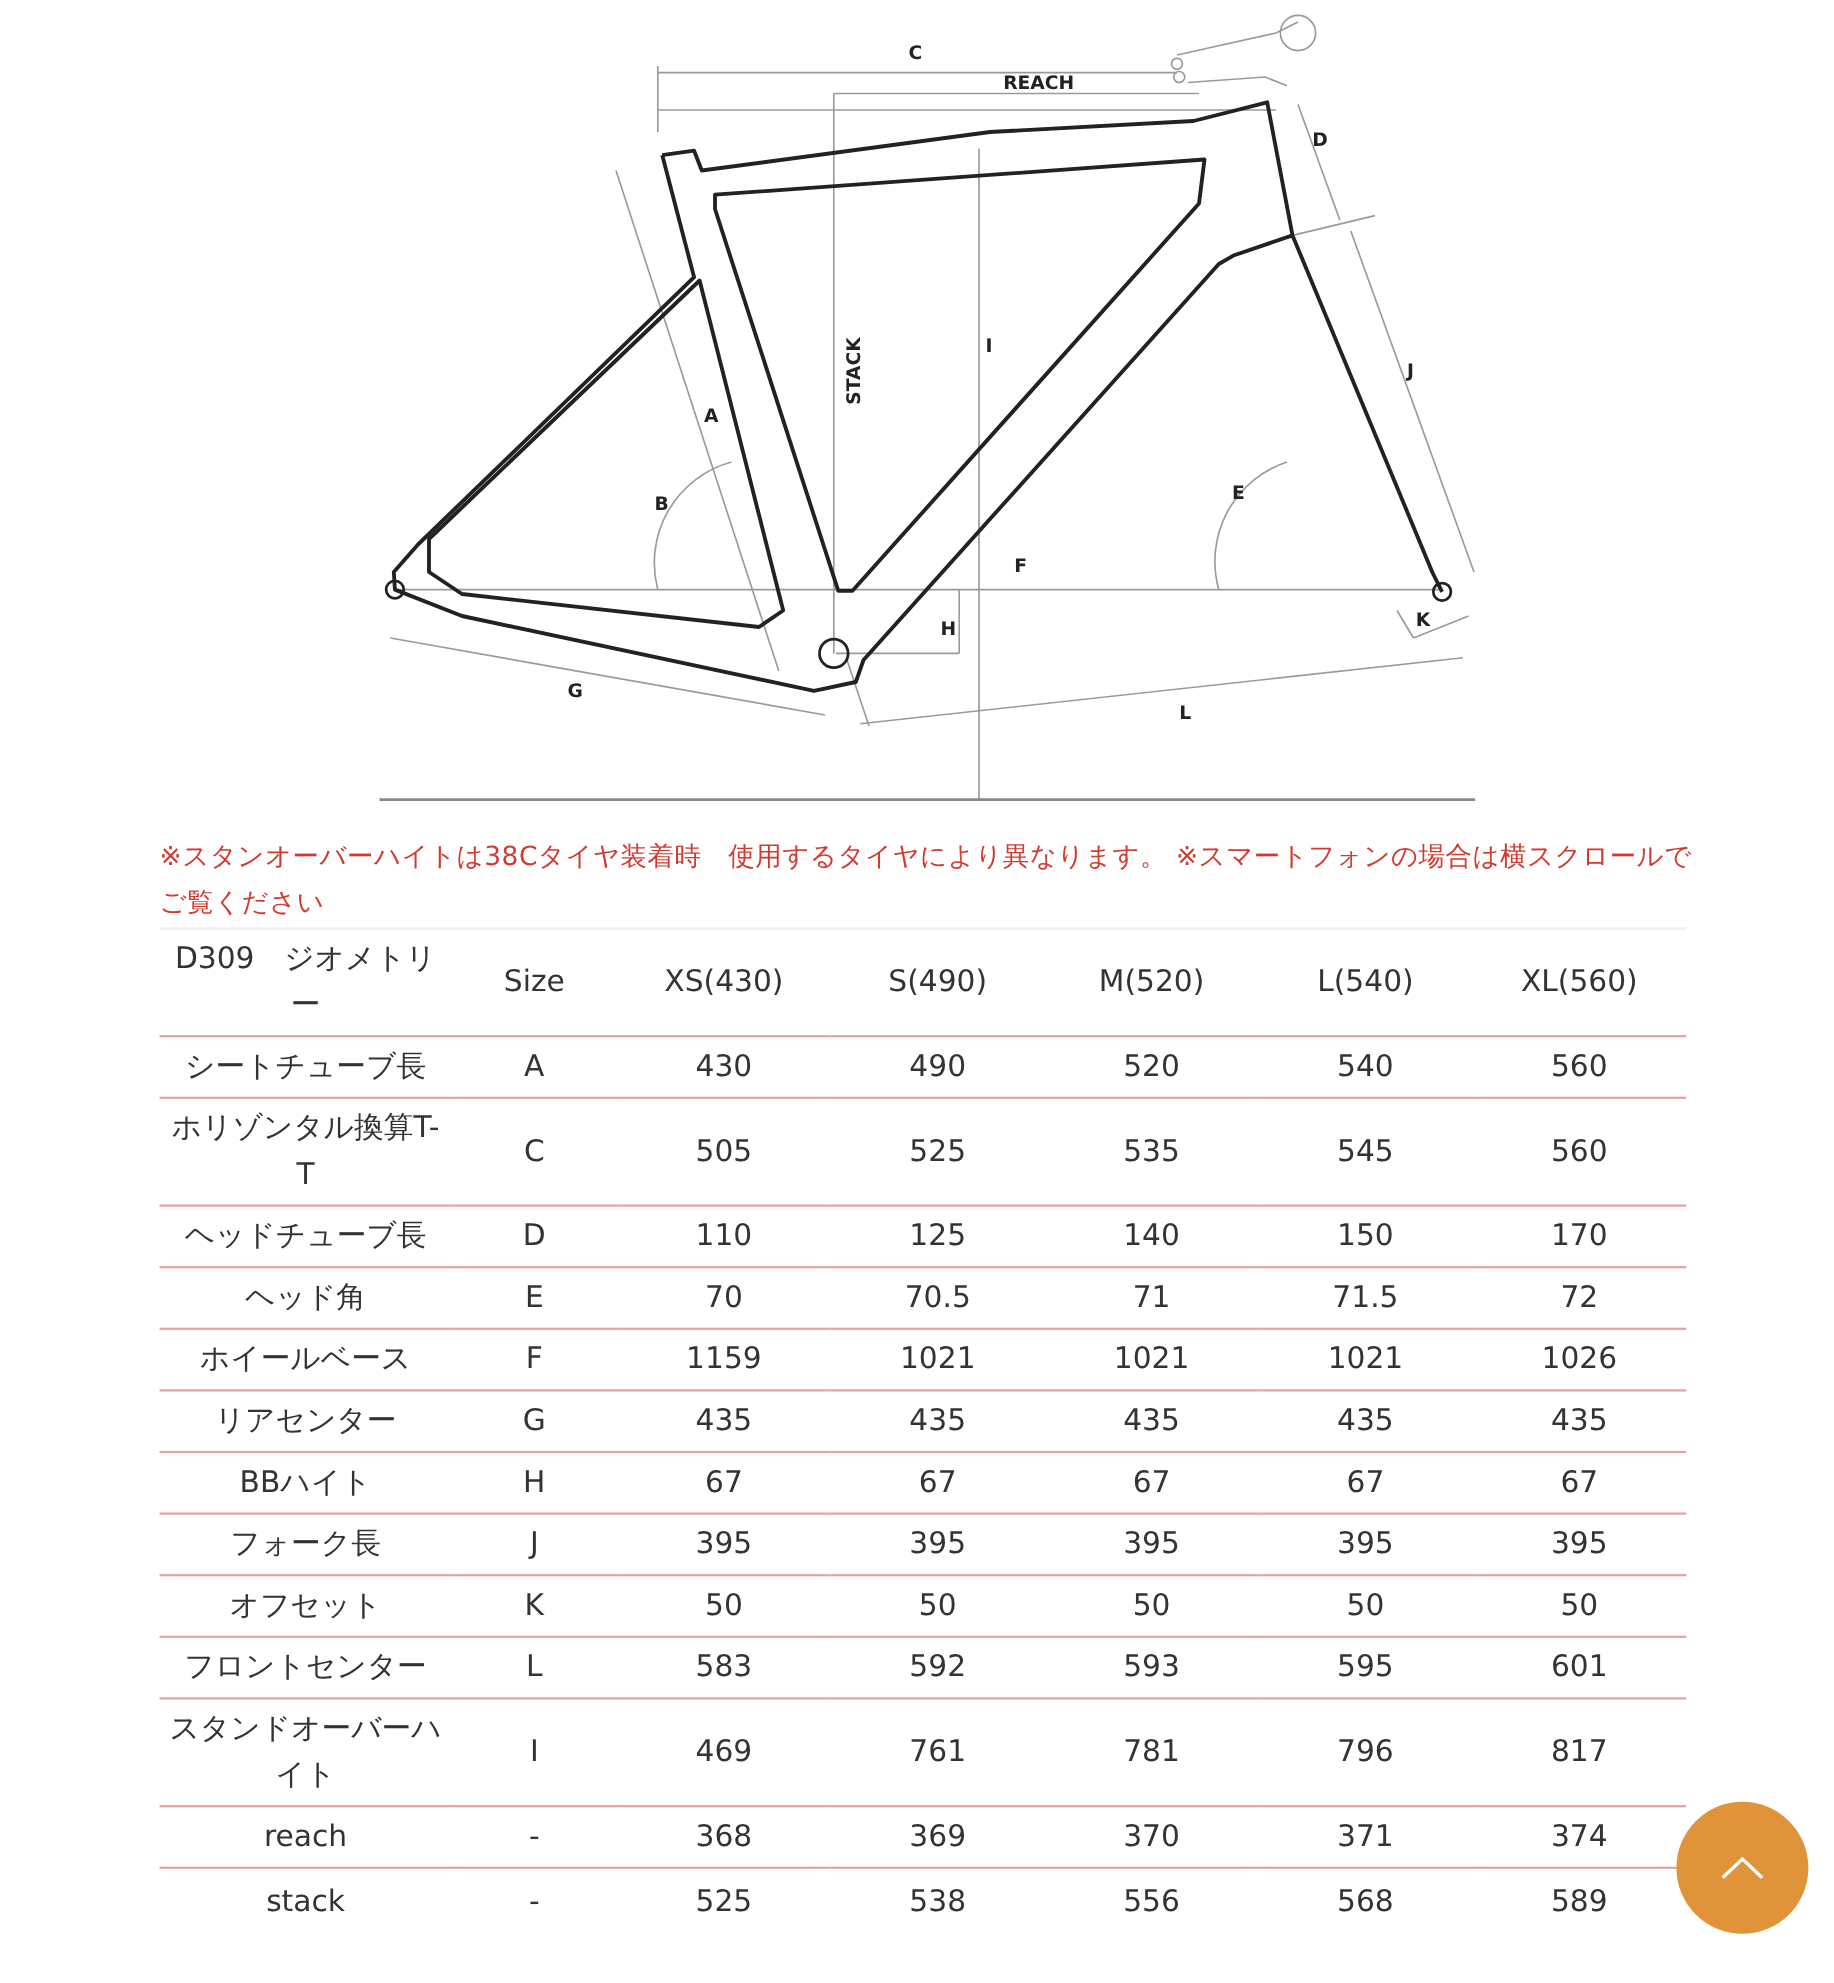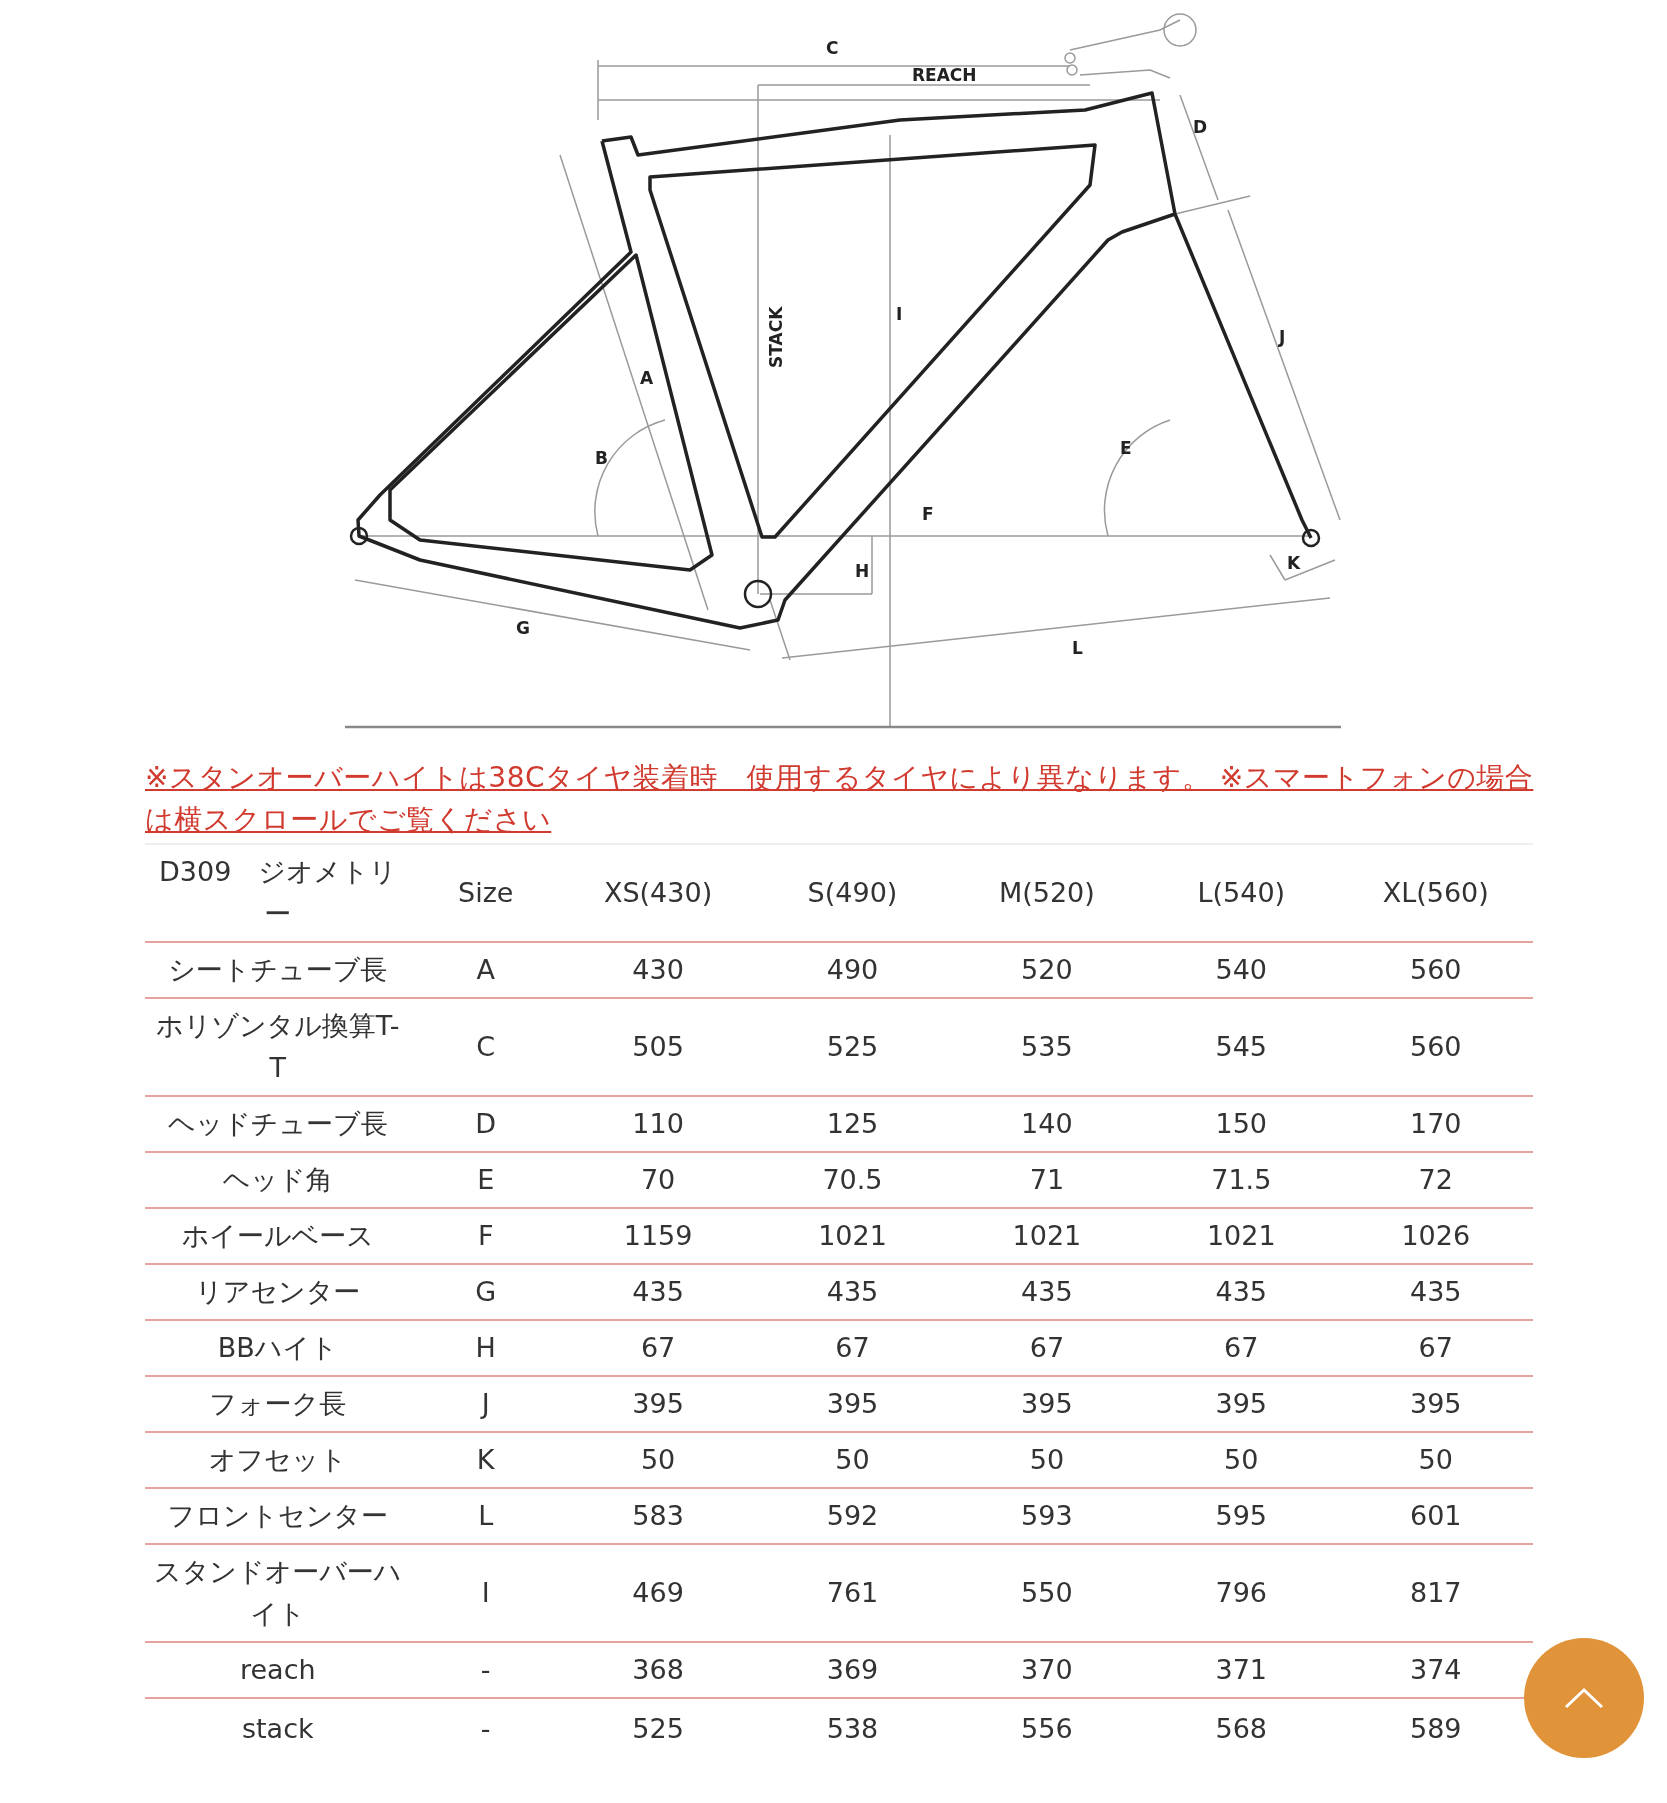--- a/index.html
+++ b/index.html
@@ -1,20 +1,20 @@
 <!DOCTYPE html>
 <html><head>
 <meta charset="utf-8">
 <style>
   html, body { margin: 0; padding: 0; background: #ffffff; }
   body { width: 1667px; height: 1803px; position: relative; overflow: hidden;
          font-family: "DejaVu Sans", "Liberation Sans", sans-serif; color: #333333; }
   #diagram { position: absolute; left: 0; top: 0; width: 1667px; height: 760px; }
   .note { position: absolute; left: 145px; top: 757px; width: 1400px;
-          font-size: 28px; line-height: 42px; color: #d13a2f; letter-spacing: 0.5px; text-decoration: underline; }
+          font-size: 24px; line-height: 42px; color: #d13a2f; letter-spacing: 0.5px; }
   .geo-table { position: absolute; left: 145px; top: 843px; width: 1388px;
                border-collapse: collapse; table-layout: fixed; }
   .geo-table td, .geo-table th { text-align: center; vertical-align: middle;
                font-weight: normal; font-size: 27px; line-height: 42px; color: #333333;
                border-bottom: 2px solid #e5a3a0; padding: 0 6px; }
   .geo-table thead th { border-top: 2px solid #eeeeee; height: 96px; }
   .geo-table tbody td { height: 54px; }
   .geo-table tbody tr.tall td { height: 96px; }
   .geo-table tbody tr.last td { border-bottom: none; height: 60px; }
   col.c-name { width: 265px; } col.c-size { width: 150px; }
@@ -213,21 +213,21 @@
         <td>592</td>
         <td>593</td>
         <td>595</td>
         <td>601</td>
       </tr>
       <tr class="tall">
         <td>スタンドオーバーハイト</td>
         <td>I</td>
         <td>469</td>
         <td>761</td>
-        <td>550</td>
+        <td>781</td>
         <td>796</td>
         <td>817</td>
       </tr>
       <tr>
         <td>reach</td>
         <td>-</td>
         <td>368</td>
         <td>369</td>
         <td>370</td>
         <td>371</td>

